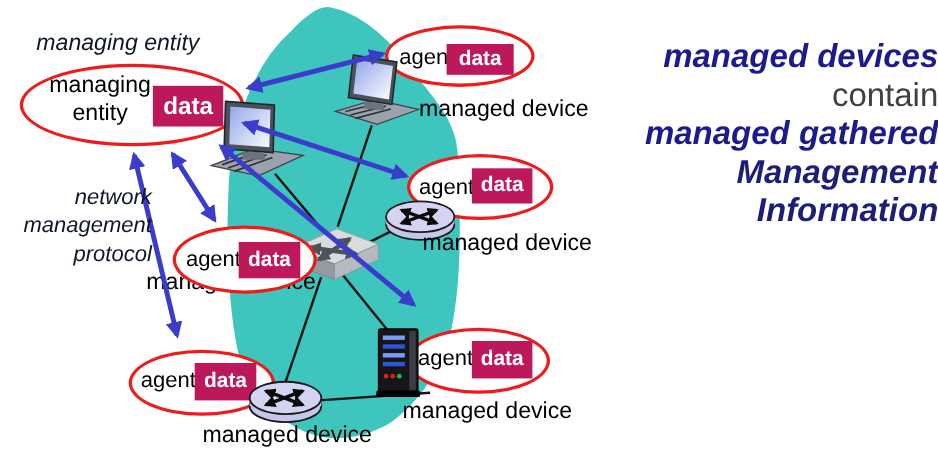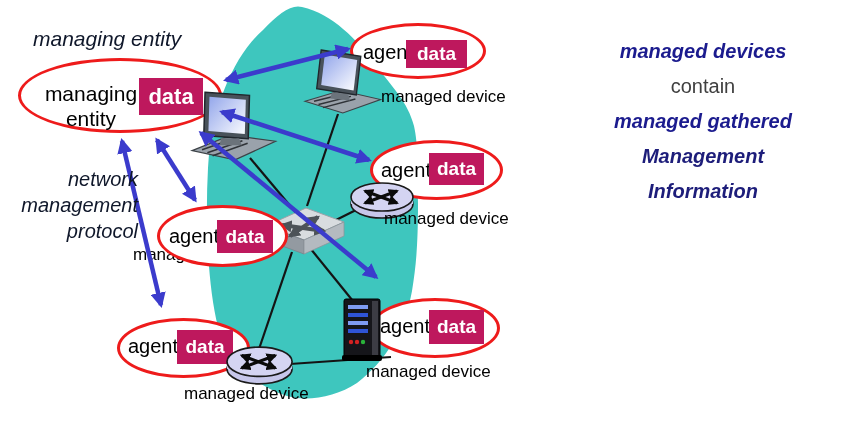--- a/index.html
+++ b/index.html
@@ -19,42 +19,42 @@
   }
   .agent-label{
     position:absolute;font-size:20px;color:#000;white-space:nowrap;
   }
   .data-box{
     position:absolute;background:#be185d;color:#ffffff;font-weight:bold;
     display:flex;align-items:center;justify-content:center;
     font-size:19px;
   }
   .me-name{
-    position:absolute;left:14px;top:20px;width:112px;text-align:center;
+    position:absolute;left:14px;top:4px;width:112px;text-align:center;
     font-size:21px;line-height:25px;color:#000;
   }
   .me-name span{display:block;}
   .data-box.big{font-size:22px;}
 
   
   .txt{position:absolute;z-index:5;white-space:nowrap;}
   .blue-italic{color:#0f172a;font-style:italic;}
   .caption{font-size:21px;}
   .proto{
     left:8px;top:166px;width:130px;text-align:right;
     font-size:20px;line-height:26px;white-space:normal;
   }
   .proto span{display:block;}
-  .device-label{font-size:17px;color:#000;}
+  .device-label{font-size:21px;color:#000;}
   .device-label.occluded{position:absolute;z-index:1;white-space:nowrap;}
 
   
   .right-panel{
     position:absolute;left:553px;top:34px;width:300px;z-index:5;
-    text-align:center;font-size:20px;line-height:35px;
+    text-align:right;font-size:30px;line-height:35px;
   }
   .rp-blue{color:#1b1b8e;font-style:italic;font-weight:bold;}
   .rp-black{color:#404040;}
   .rp-navy{color:#1d1d7a;font-style:italic;font-weight:bold;}
 </style>
 </head>
 <body>
 
 <div class="stage">
 

